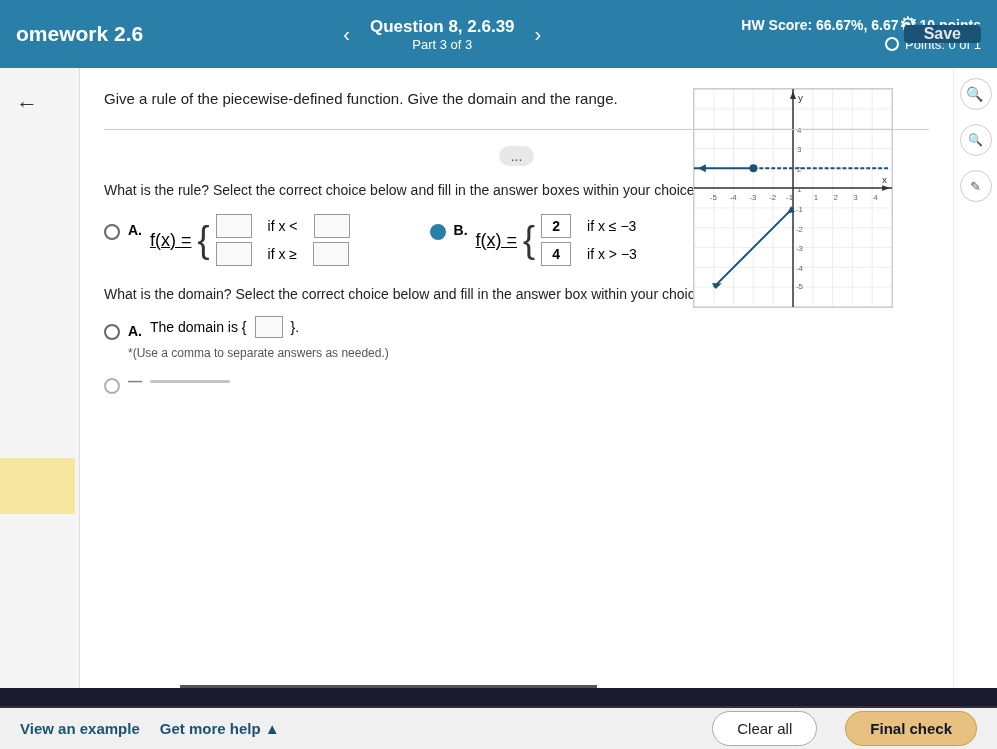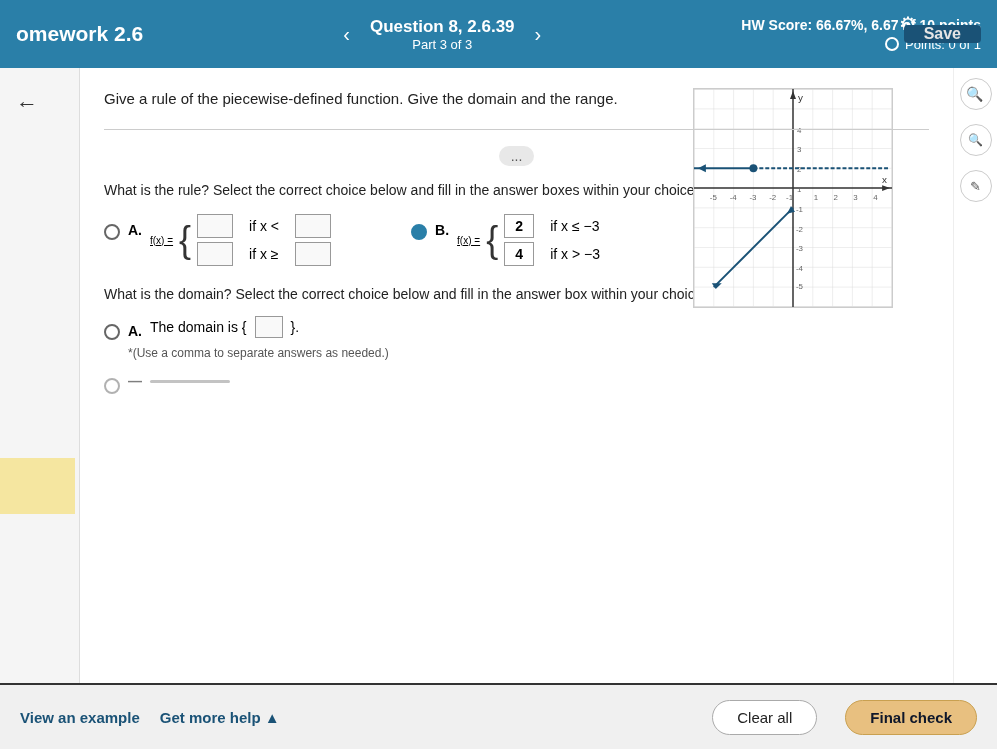--- a/index.html
+++ b/index.html
@@ -258,21 +258,21 @@
     }
 
     .piecewise {
       display: flex;
       align-items: center;
       gap: 6px;
       font-size: 14px;
     }
 
     .piecewise-label {
-      font-size: 10px;
+      font-size: 18px;
       text-decoration: underline;
     }
 
     .brace {
       font-size: 36px;
       font-weight: 100;
       line-height: 1;
       color: #333;
     }
 
@@ -352,21 +352,21 @@
       gap: 8px;
       margin-top: 4px;
     }
 
     
     .bottom-bar {
       position: absolute;
       bottom: 0;
       left: 0;
       right: 0;
-      height: 66px;
+      height: 43px;
       background: #f0f0f0;
       border-top: 2px solid #333;
       display: flex;
       align-items: center;
       justify-content: space-between;
       padding: 0 20px;
     }
 
     .bottom-left {
       display: flex;

